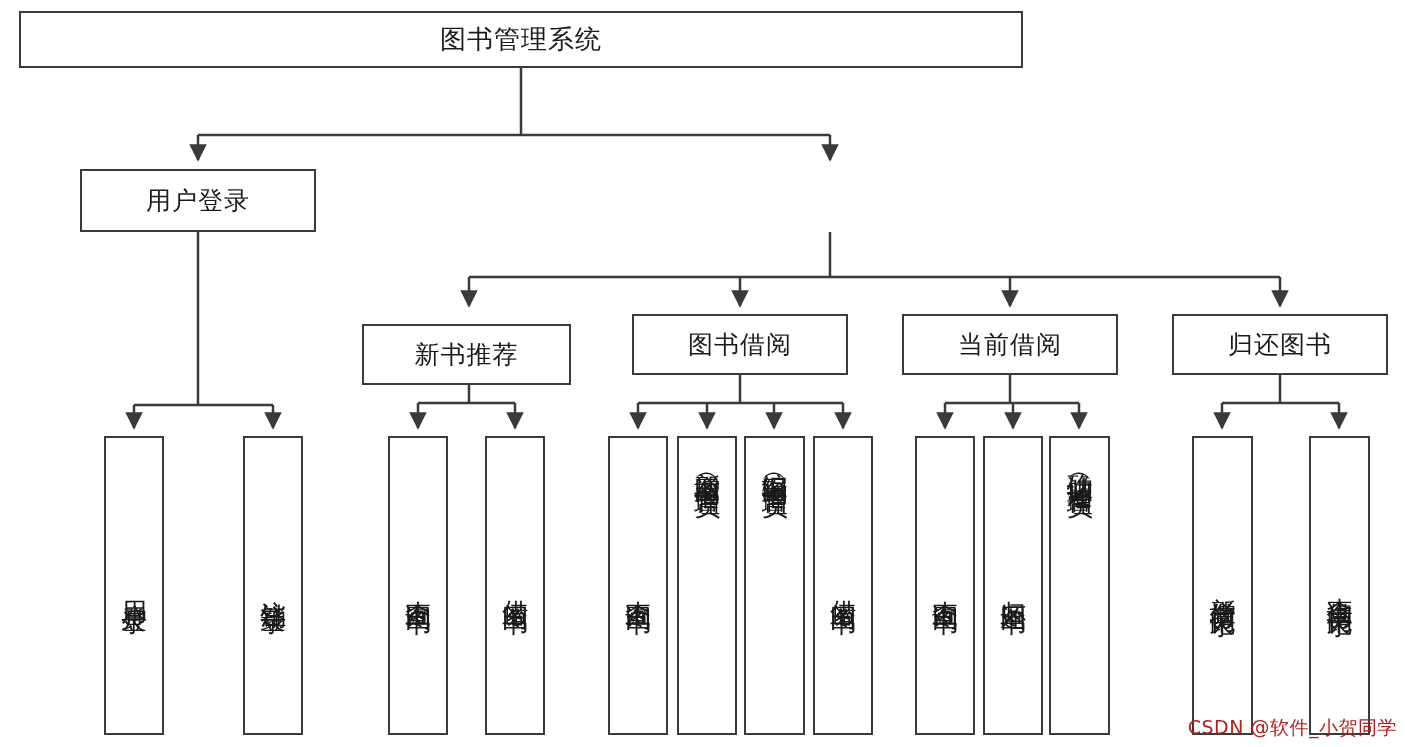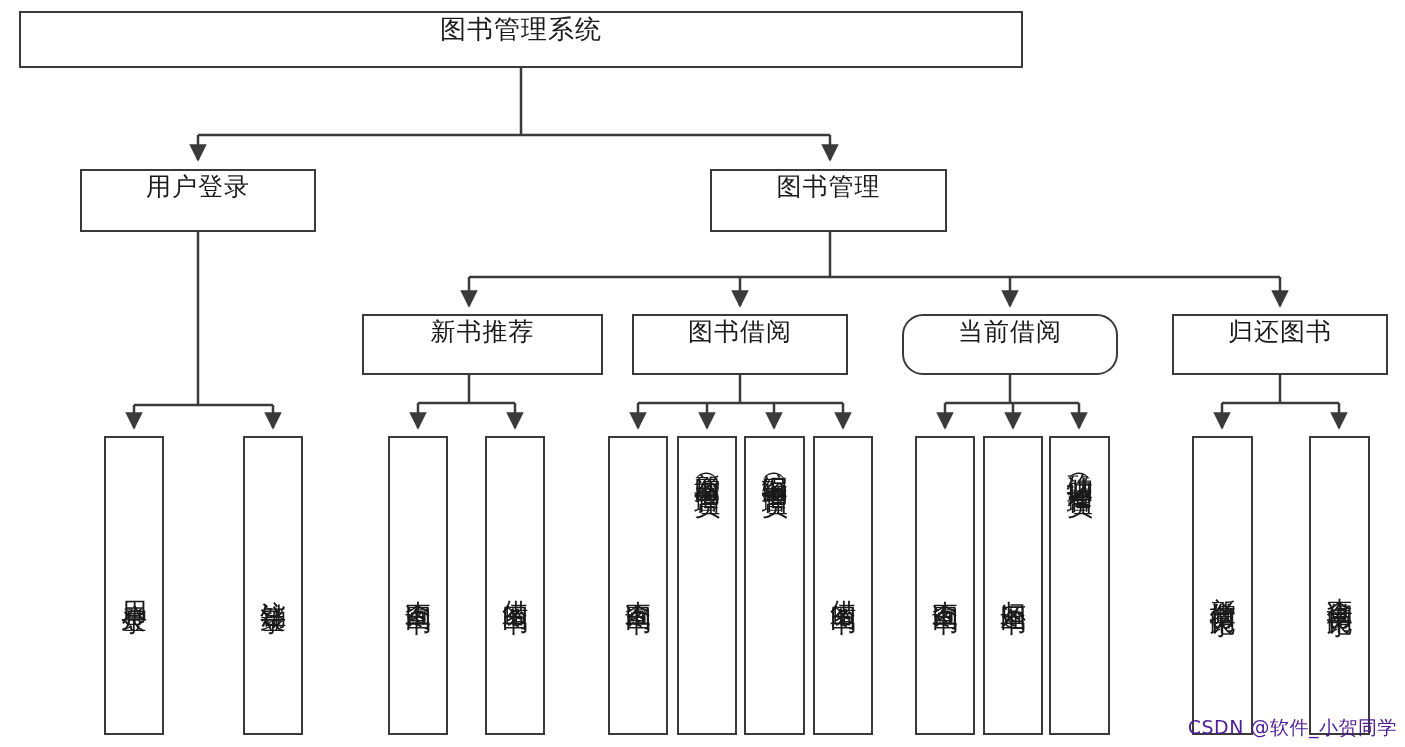--- a/index.html
+++ b/index.html
@@ -25,20 +25,21 @@
     width: 1405px;
     height: 747px;
     pointer-events: none;
   }
   .node {
     position: absolute;
     box-sizing: border-box;
     border: 2.5px solid #3a3a3a;
     background: #ffffff;
     display: flex;
+    align-items: center;
     justify-content: center;
     color: #1a1a1a;
     z-index: 3;
   }
   .node .label {
     display: block;
     text-align: center;
     line-height: 1.25;
     white-space: nowrap;
   }
@@ -66,21 +67,21 @@
   }
   .node.v.centered {
     align-items: center;
     padding-top: 0;
   }
   #watermark {
     position: absolute;
     right: 8px;
     bottom: 6px;
     font-size: 19px;
-    color: #4c1d95;
+    color: #b91c1c;
     letter-spacing: 0.5px;
     white-space: nowrap;
     z-index: 5;
     font-family: "DejaVu Sans", "Liberation Sans", sans-serif;
   }
 </style>
 </head>
 <body>
 
 <div id="canvas">
@@ -135,31 +136,28 @@
     </g>
   </svg>
 
   <div class="node h root" style="left: 19px; top: 11px; width: 1004px; height: 57px;">
     <span class="label">图书管理系统</span>
   </div>
 
   <div class="node h" style="left: 80px; top: 169px; width: 236px; height: 63px;">
     <span class="label">用户登录</span>
   </div>
-  <div class="node h" style="left: 710px; top: 169px; width: 237px; height: 63px;">
-    <span class="label">图书管理</span>
-  </div>
-
-  <div class="node h" style="left: 362px; top: 314px; width: 241px; height: 61px;">
+
+  <div class="node h" style="left: 362px; top: 324px; width: 209px; height: 61px;">
     <span class="label">新书推荐</span>
   </div>
   <div class="node h" style="left: 632px; top: 314px; width: 216px; height: 61px; font-family: Liberation Serif, serif;">
     <span class="label">图书借阅</span>
   </div>
-  <div class="node h" style="left: 902px; top: 314px; width: 216px; height: 61px; border-radius: 21px;">
+  <div class="node h" style="left: 902px; top: 314px; width: 216px; height: 61px;">
     <span class="label">当前借阅</span>
   </div>
   <div class="node h" style="left: 1172px; top: 314px; width: 216px; height: 61px;">
     <span class="label">归还图书</span>
   </div>
 
   <div class="node v centered" style="left: 104px; top: 436px; width: 60px; height: 299px;">
     <span class="label">用户登录</span>
   </div>
   <div class="node v centered" style="left: 243px; top: 436px; width: 60px; height: 299px;">

